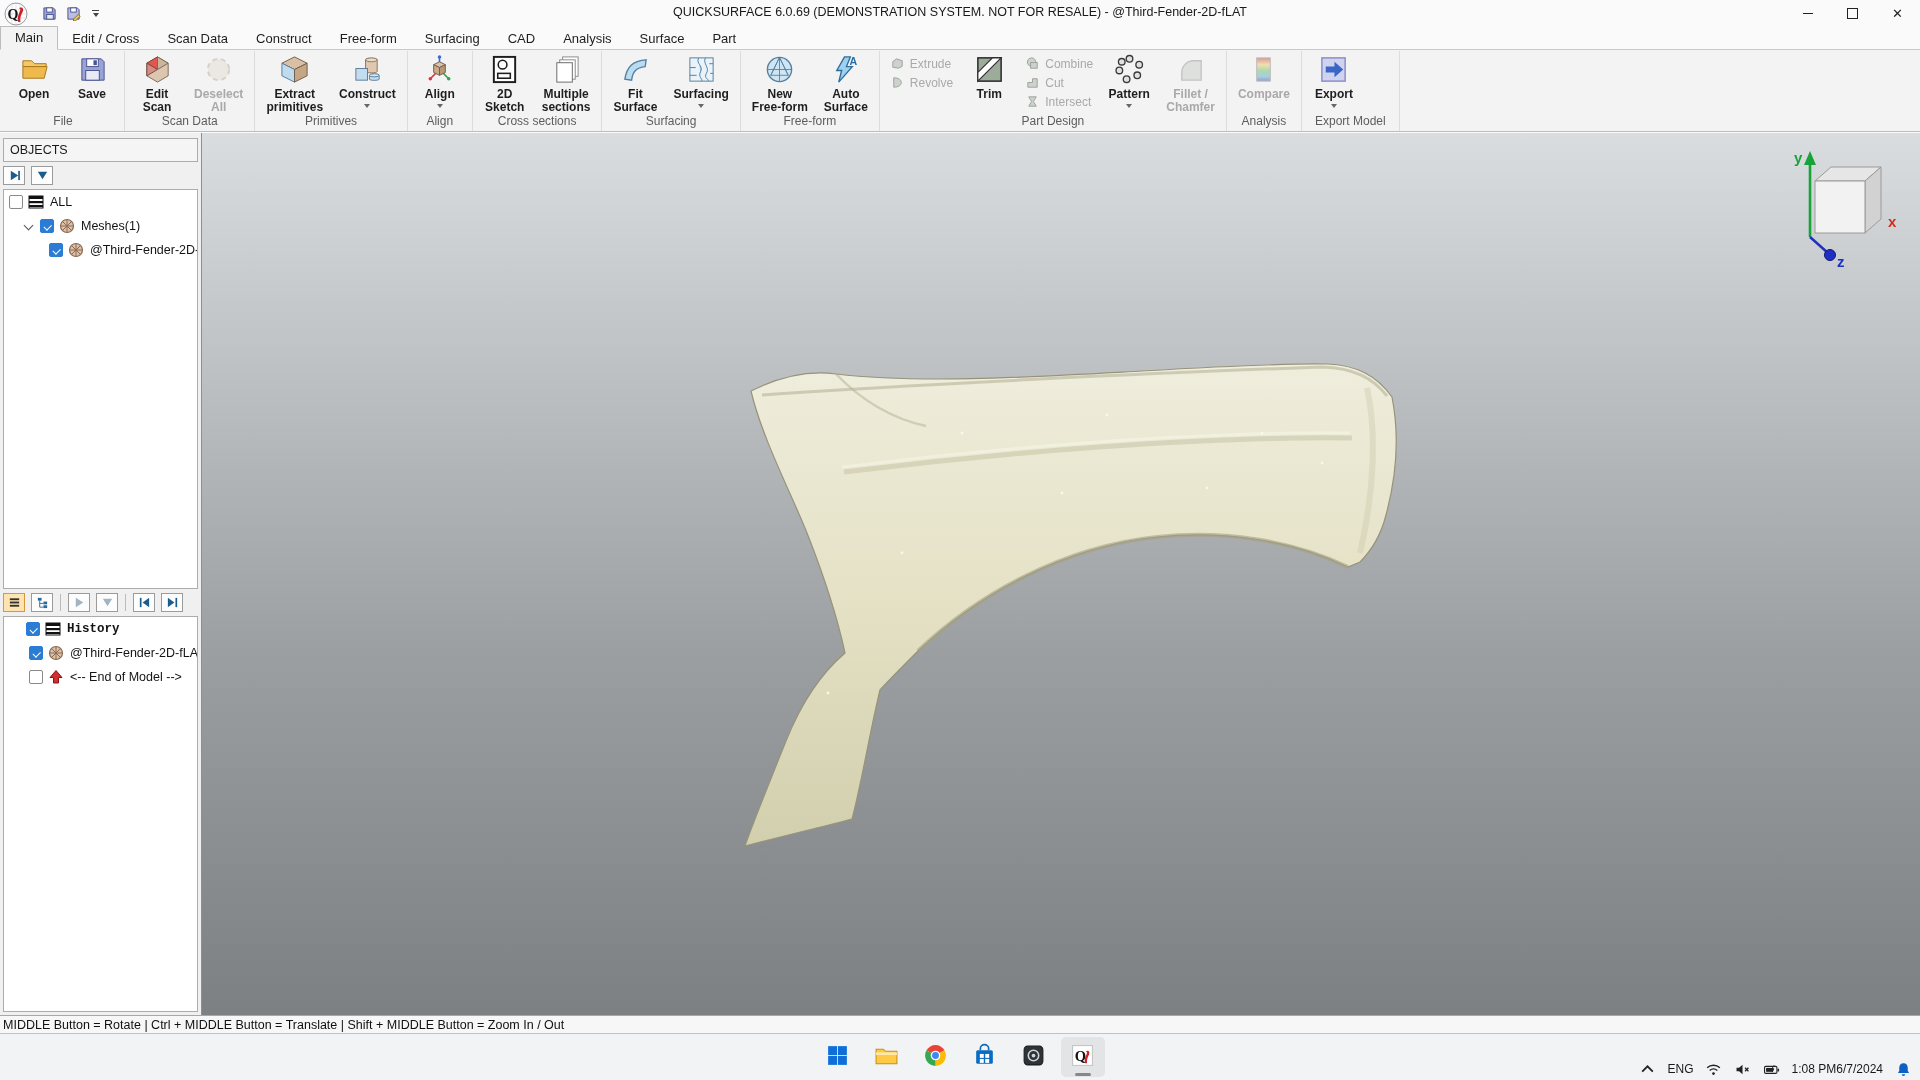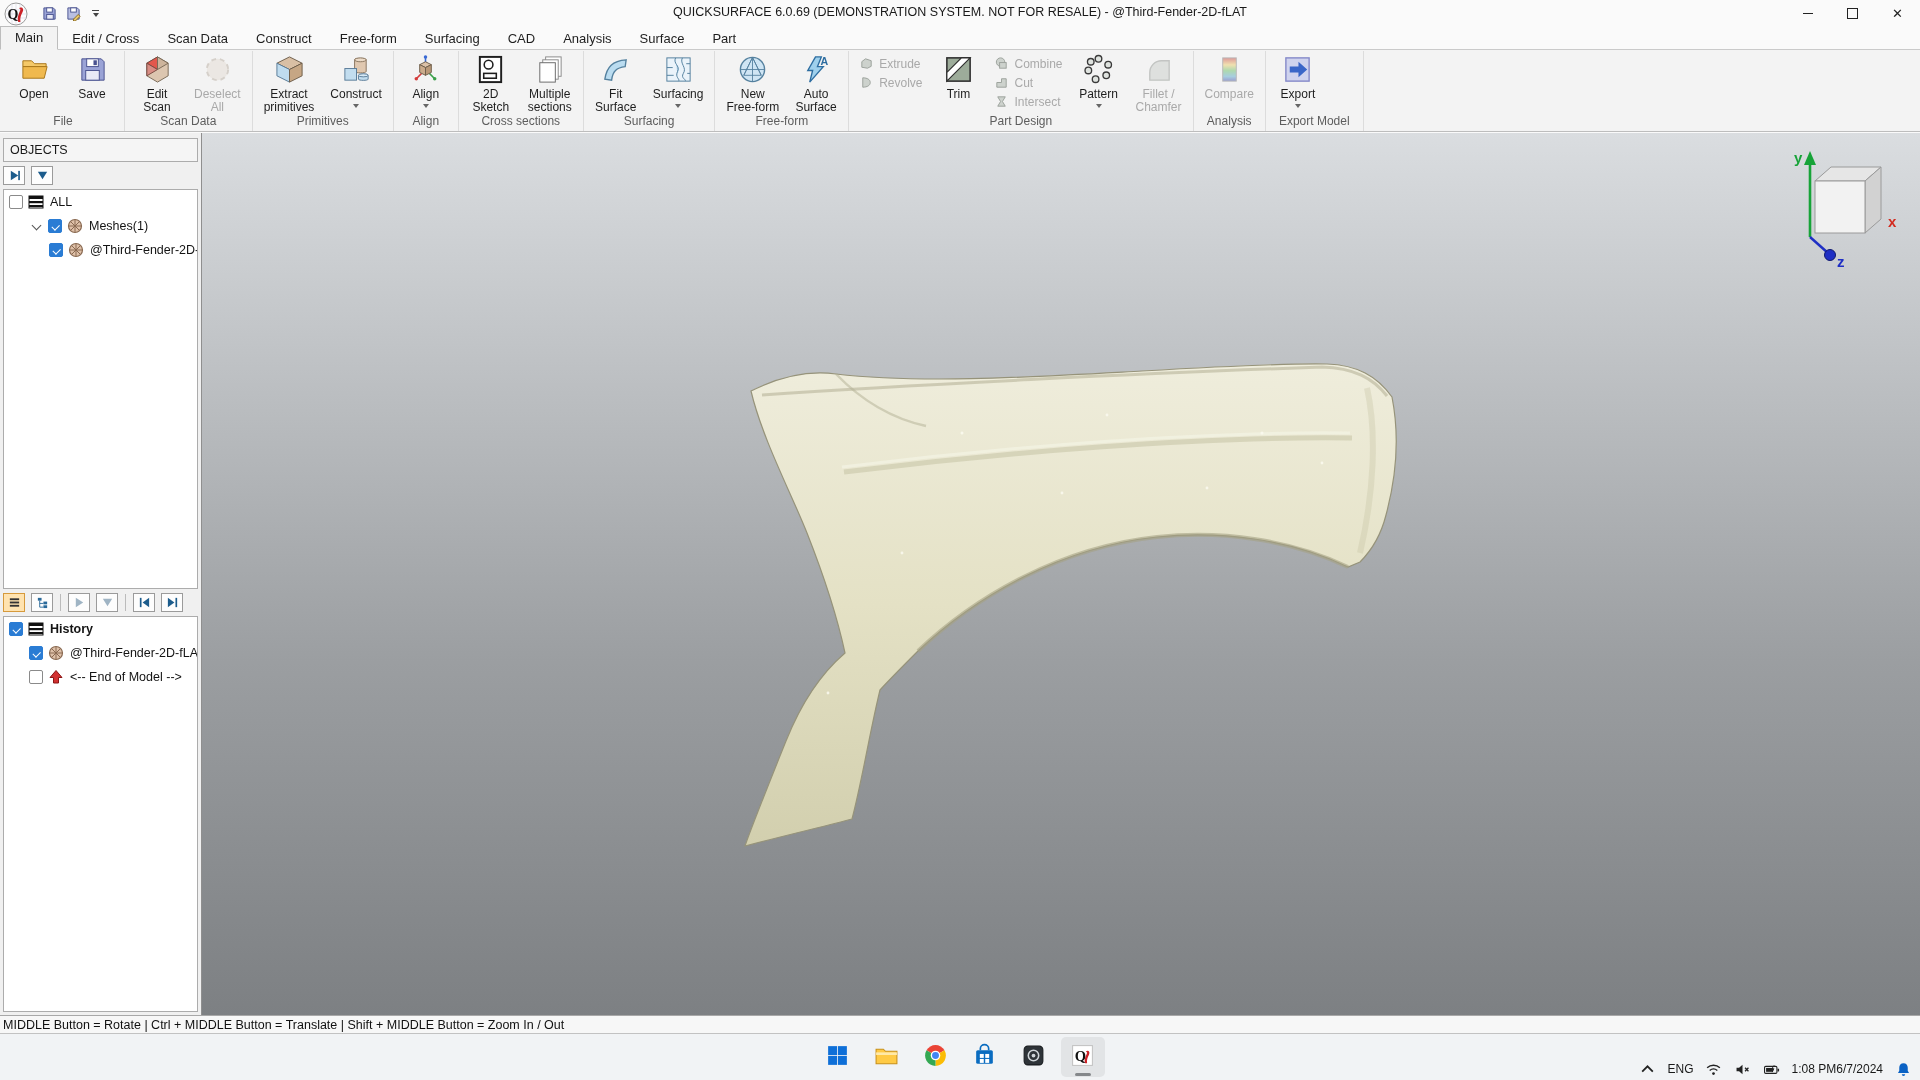--- a/index.html
+++ b/index.html
@@ -29,21 +29,21 @@
   .tab.active{background:#f3f3f3;border:1px solid #bdbdbd;border-bottom:1px solid #f3f3f3;}
 
   
   .ribbon{position:absolute;left:0;top:50px;width:100%;height:82px;background:#f3f3f3;border-bottom:1px solid #bdbdbd;display:flex;box-sizing:border-box;padding:1px 0 0 2px;}
   .rgroup{display:flex;flex-direction:column;border-right:1px solid #dcdcdc;padding:0 3px;}
   .rbody{display:flex;align-items:flex-start;flex:1;}
   .rglabel{text-align:center;font-size:12px;color:#5d5d5d;padding:0 10px 3px;margin-top:auto;white-space:nowrap;}
   .rbtn{display:flex;flex-direction:column;align-items:center;min-width:58px;padding:3px 8px 0;background:none;border:none;font-family:inherit;}
   .icon32{width:31px;height:31px;display:block;}
   .icon32 svg{width:31px;height:31px;display:block;}
-  .rlines{display:flex;flex-direction:column;align-items:center;font-size:12px;line-height:13px;color:#1e1e1e;margin-top:3px;white-space:nowrap;}
+  .rlines{display:flex;flex-direction:column;align-items:center;font-size:12px;line-height:13px;color:#1e1e1e;margin-top:3px;white-space:nowrap;font-weight:bold;}
   .rbtn.disabled .rlines{color:#a9a9a9;}
   .rbtn.disabled .icon32{opacity:.55;filter:grayscale(35%);}
   .caret{width:0;height:0;border-left:3.5px solid transparent;border-right:3.5px solid transparent;border-top:4px solid #666;margin-top:3px;}
   .rstack{display:flex;flex-direction:column;gap:2px;padding:4px 4px 0;}
   .sbtn{display:flex;align-items:center;gap:5px;font-size:12px;height:17px;padding:0 3px;color:#1e1e1e;background:none;border:none;font-family:inherit;white-space:nowrap;}
   .sbtn.disabled{color:#a9a9a9;}
   .icon16{width:15px;height:15px;display:block;}
   .icon16 svg{width:15px;height:15px;display:block;}
 
   
@@ -512,21 +512,21 @@
           <span class="ticon">
             <svg viewBox="0 0 16 16">
               <rect x="1" y="2" width="14" height="12" fill="#fff" stroke="#111"></rect>
               <rect x="1" y="2" width="14" height="3" fill="#111"></rect>
               <rect x="1" y="7" width="14" height="2.2" fill="#111"></rect>
               <rect x="1" y="11" width="14" height="2" fill="#111"></rect>
             </svg>
           </span>
           <span class="lbl">ALL</span>
         </div>
-        <div class="trow" style="padding-left: 28px;">
+        <div class="trow" style="padding-left: 20px;">
           <span class="chev"></span>
           <span class="cb checked"></span>
           <span class="ticon">
             <svg viewBox="0 0 16 16">
               <circle cx="8" cy="8" r="6.5" fill="#dec0a8" stroke="#8a6a52" stroke-width="1.2"></circle>
               <path d="M8 1.5v13M1.5 8h13M3.5 3.5l9 9m0-9l-9 9" stroke="#8a6a52" stroke-width="1"></path>
             </svg>
           </span>
           <span class="lbl">Meshes(1)</span>
         </div>
@@ -576,21 +576,21 @@
           </svg>
         </button>
       <button class="ptbtn">
           <svg viewBox="0 0 14 14">
             <polygon points="2,2 9,7 2,12" fill="#1c5c8c"></polygon>
             <rect x="10.2" y="2" width="1.8" height="10" fill="#1c5c8c"></rect>
           </svg>
         </button>
     </div>
     <div class="treebox histtree" id="histtree">
-        <div class="trow bold" style="padding-left: 5px;">
+        <div class="trow bold" style="padding-left: 22px; font-family: Liberation Mono, monospace;">
           <span class="cb checked"></span>
           <span class="ticon">
             <svg viewBox="0 0 16 16">
               <rect x="1" y="2" width="14" height="12" fill="#fff" stroke="#111"></rect>
               <rect x="1" y="2" width="14" height="3" fill="#111"></rect>
               <rect x="1" y="7" width="14" height="2.2" fill="#111"></rect>
               <rect x="1" y="11" width="14" height="2" fill="#111"></rect>
             </svg>
           </span>
           <span class="lbl">History</span>

